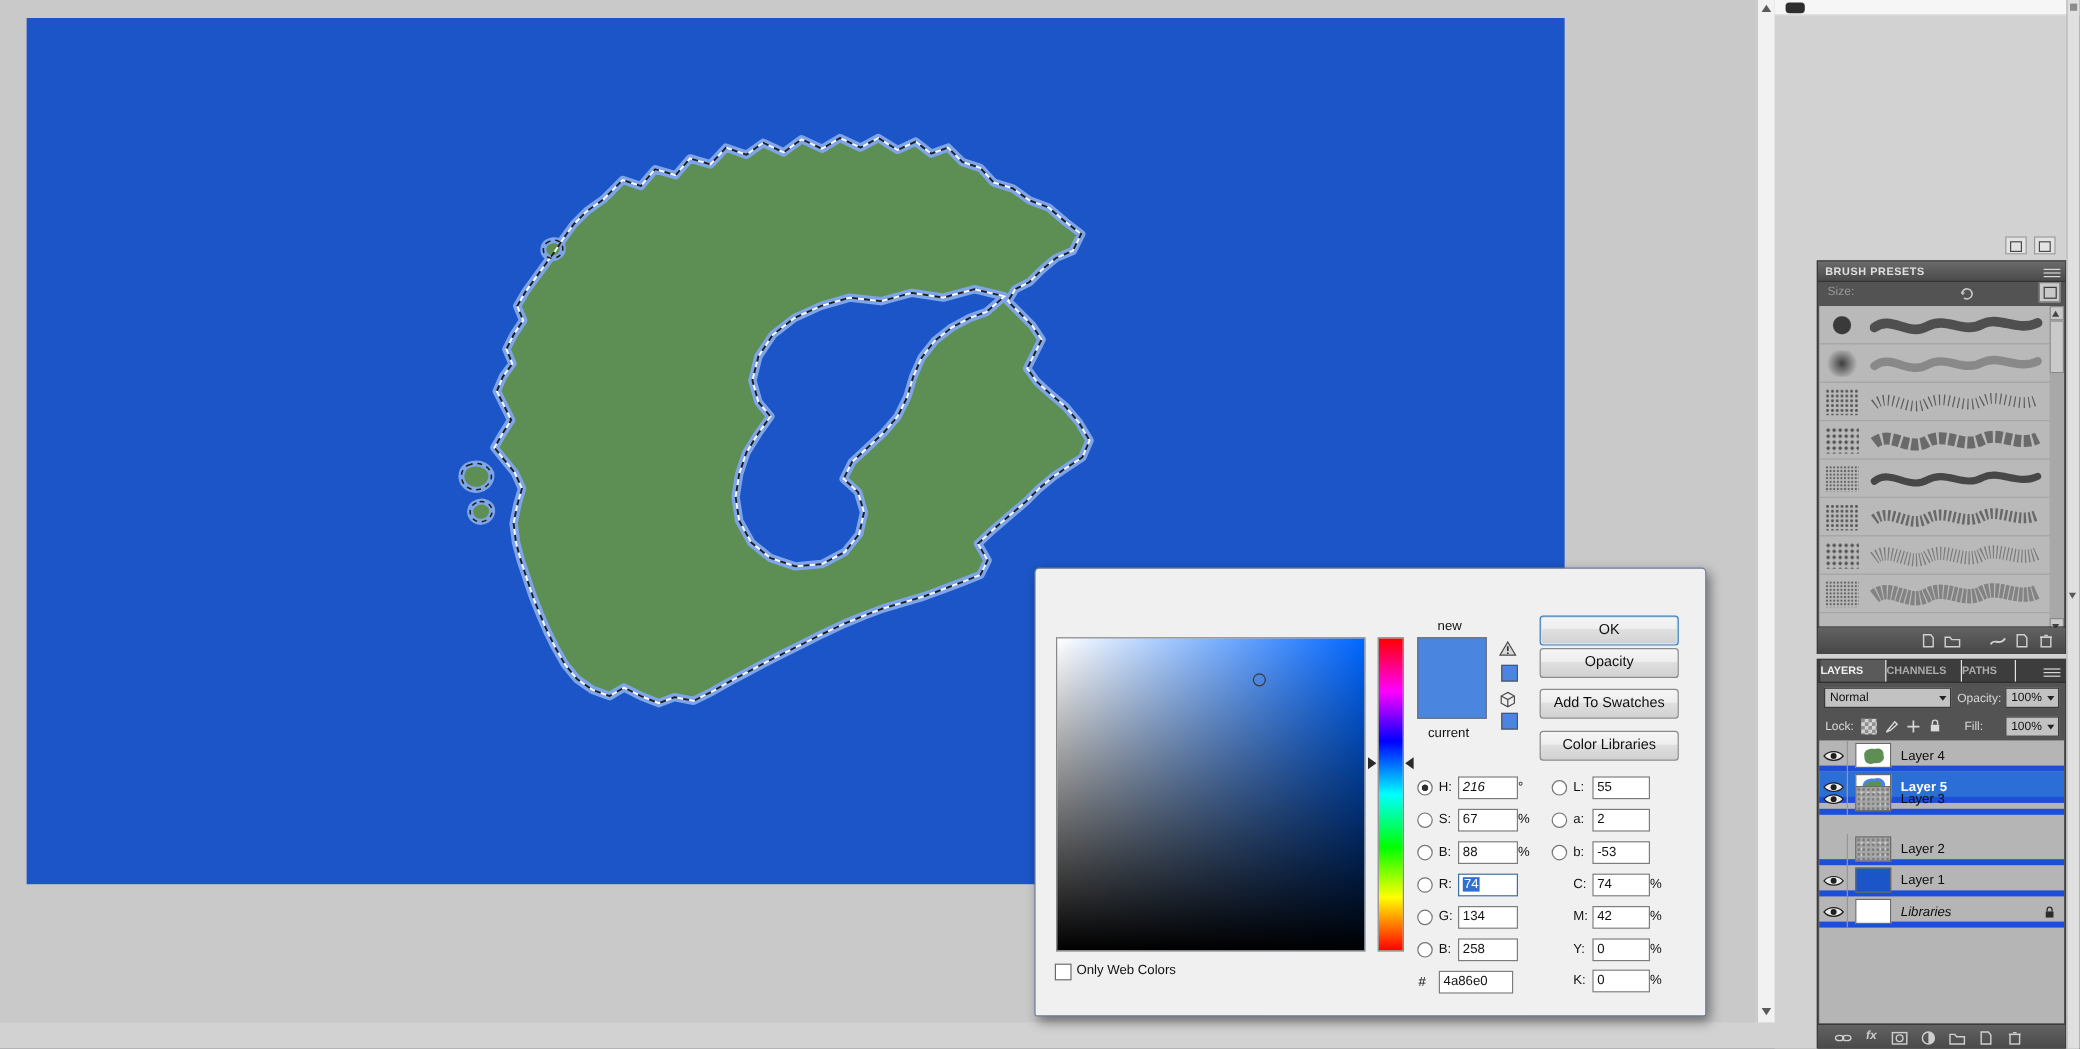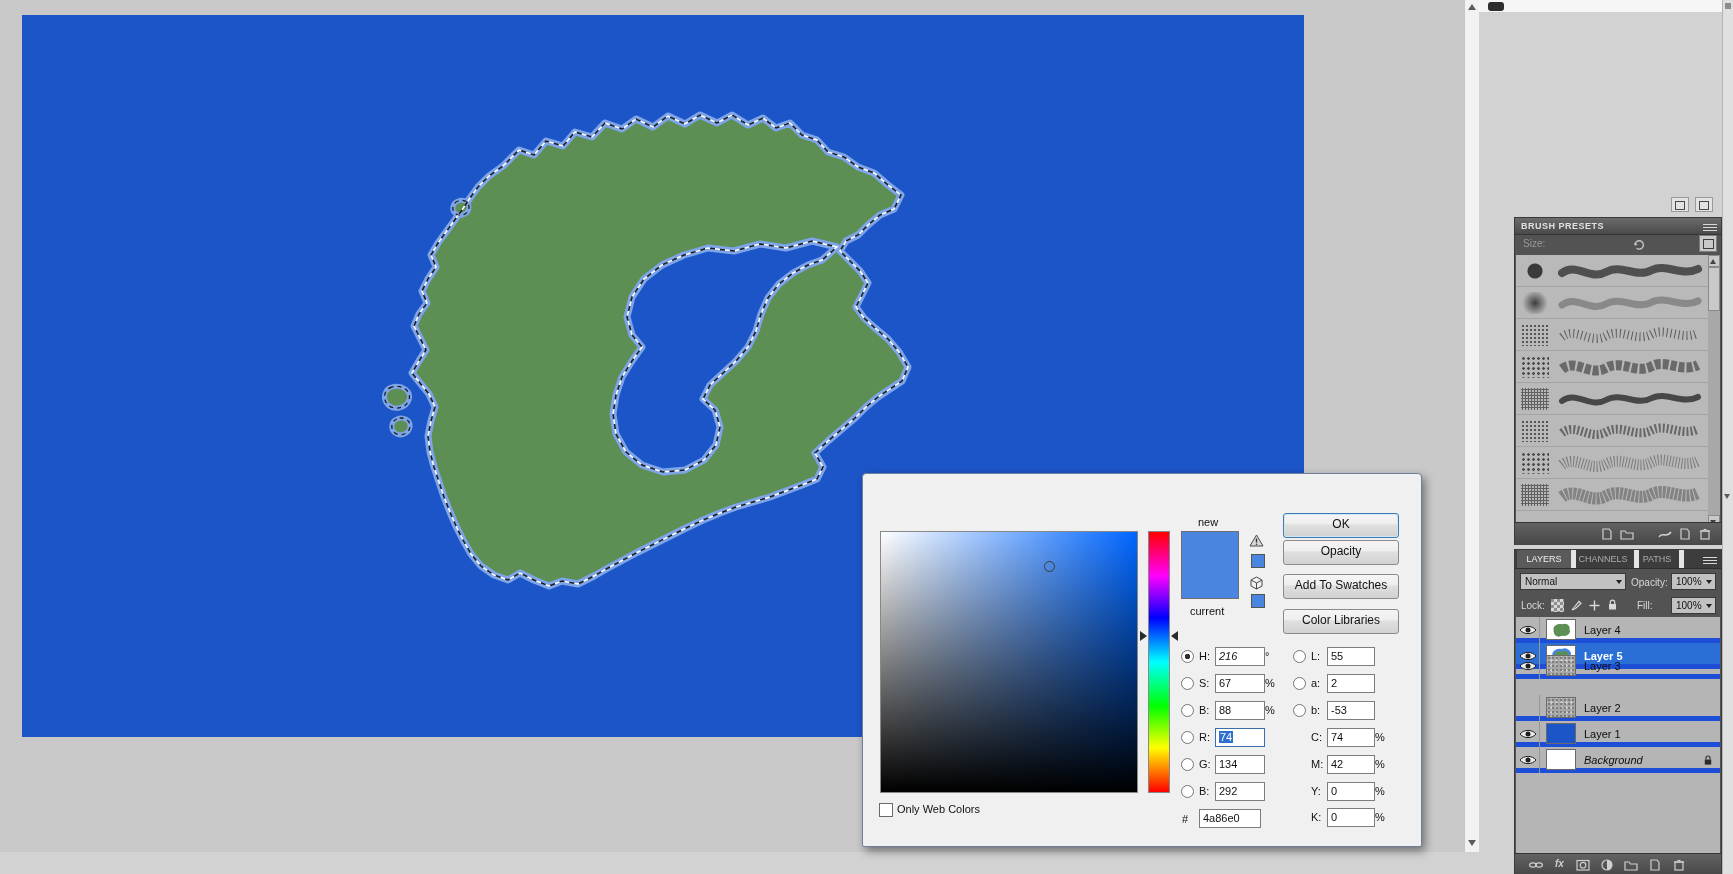--- a/index.html
+++ b/index.html
@@ -34,22 +34,22 @@
   .sel-text{background:#2f6fd2;color:#fff;padding:0 1px;}
   .swatch-sq{position:absolute;width:12px;height:12px;background:#4a86e0;border:1px solid #555;}
   
   .panel{position:absolute;left:35px;width:208px;background:#535353;border:1px solid #3a3a3a;box-sizing:border-box;}
   .p-hdr{position:absolute;left:0;top:0;right:0;height:16px;background:linear-gradient(#6b6b6b,#4a4a4a);
          border-bottom:1px solid #343434;}
   .p-hdr-text{position:absolute;left:6px;top:3px;font-size:9px;font-weight:bold;letter-spacing:.5px;color:#e0e0e0;}
   .menu-ic{position:absolute;right:4px;top:4px;width:14px;height:9px;}
   .menu-ic div{height:1px;background:#d8d8d8;margin-top:2px;}
   .tabbar{position:absolute;left:0;top:0;right:0;height:18px;background:#3d3d3d;border-bottom:1px solid #2e2e2e;}
-  .tab{position:absolute;top:0;height:18px;font-size:9px;font-weight:normal;color:#ababab;text-align:center;line-height:18px;
-       border-right:5px solid #e5e5e5;}
+  .tab{position:absolute;top:0;height:18px;font-size:9px;font-weight:bold;color:#ababab;line-height:18px;
+       border-right:1px solid #e5e5e5;}
   .tab.active{background:#5a5a5a;color:#f0f0f0;}
   .dd{position:absolute;height:17px;background:#c2c2c2;border:1px solid #393939;font-size:10px;color:#111;line-height:15px;padding:0 4px;box-sizing:border-box;}
   .dd .dda{position:absolute;right:3px;top:6px;border-left:3.5px solid transparent;border-right:3.5px solid transparent;border-top:4px solid #222;}
   .p-lab{position:absolute;font-size:10px;color:#d8d8d8;}
   .lrow{position:absolute;left:0;width:100%;height:26px;border-bottom:5px solid #1d4ed8;box-sizing:border-box;}
   .lrow.sel{background:#2b6fd6;}
   .eyecell{position:absolute;left:0;top:0;width:24px;height:26px;border-right:1px solid #969696;box-sizing:border-box;}
   .lthumb{position:absolute;left:30px;top:2px;width:30px;height:21px;border:1px solid #6a6a6a;background:#fff;box-sizing:border-box;overflow:hidden;}
   .lname{position:absolute;left:68px;top:7px;font-size:11px;color:#0d0d0d;}
   .lrow.sel .lname{color:#fff;font-weight:bold;}
@@ -317,21 +317,21 @@
           <div class="lthumb" style="background:#1c55c8;"></div>
           <span class="lname">Layer 1</span>
         </div>
         <div class="lrow" style="top:130px;">
           <div class="eyecell">
               <svg style="position:absolute;left:3px;top:7px;" width="18" height="12" viewBox="0 0 18 12">
                 <use href="#eye"></use>
               </svg>
             </div>
           <div class="lthumb" style="background:#fff;"></div>
-          <span class="lname" style="font-style:italic;">Background</span>
+          <span class="lname" style="font-style:italic;">Libraries</span>
           <svg class="abs" style="left:186px;top:7px;" width="12" height="12" viewBox="0 0 13 13">
               <rect x="3" y="6" width="7" height="5.5" fill="#2b2b2b"></rect>
               <path d="M4.3,6 V4.3 A2.2,2.2 0 0 1 8.7,4.3 V6" fill="none" stroke="#2b2b2b" stroke-width="1.2"></path>
             </svg>
         </div>
       </div>
 
       <div class="foot" style="top:303px;height:22px;">
         <svg class="abs" style="left:12px;top:4px;" width="18" height="14" viewBox="0 0 16 14">
             <ellipse cx="5" cy="7" rx="3.4" ry="2.2" fill="none" stroke="#cfcfcf" stroke-width="1.2"></ellipse>
@@ -415,21 +415,21 @@
     <div class="radio" style="left:318px;top:257px;"></div>
     <span class="cp-lbl" style="left:336px;top:257px;">R:</span>
     <div class="cp-field" style="left:352px;top:254px;width:42px;border-color:#3a6ea5;"><span class="sel-text">74</span></div>
 
     <div class="radio" style="left:318px;top:284px;"></div>
     <span class="cp-lbl" style="left:336px;top:284px;">G:</span>
     <div class="cp-field" style="left:352px;top:281px;width:42px;">134</div>
 
     <div class="radio" style="left:318px;top:311px;"></div>
     <span class="cp-lbl" style="left:336px;top:311px;">B:</span>
-    <div class="cp-field" style="left:352px;top:308px;width:42px;">292</div>
+    <div class="cp-field" style="left:352px;top:308px;width:42px;">258</div>
 
     <div class="radio" style="left:430px;top:176px;"></div>
     <span class="cp-lbl" style="left:448px;top:176px;">L:</span>
     <div class="cp-field" style="left:464px;top:173px;width:40px;">55</div>
 
     <div class="radio" style="left:430px;top:203px;"></div>
     <span class="cp-lbl" style="left:448px;top:203px;">a:</span>
     <div class="cp-field" style="left:464px;top:200px;width:40px;">2</div>
 
     <div class="radio" style="left:430px;top:230px;"></div>

